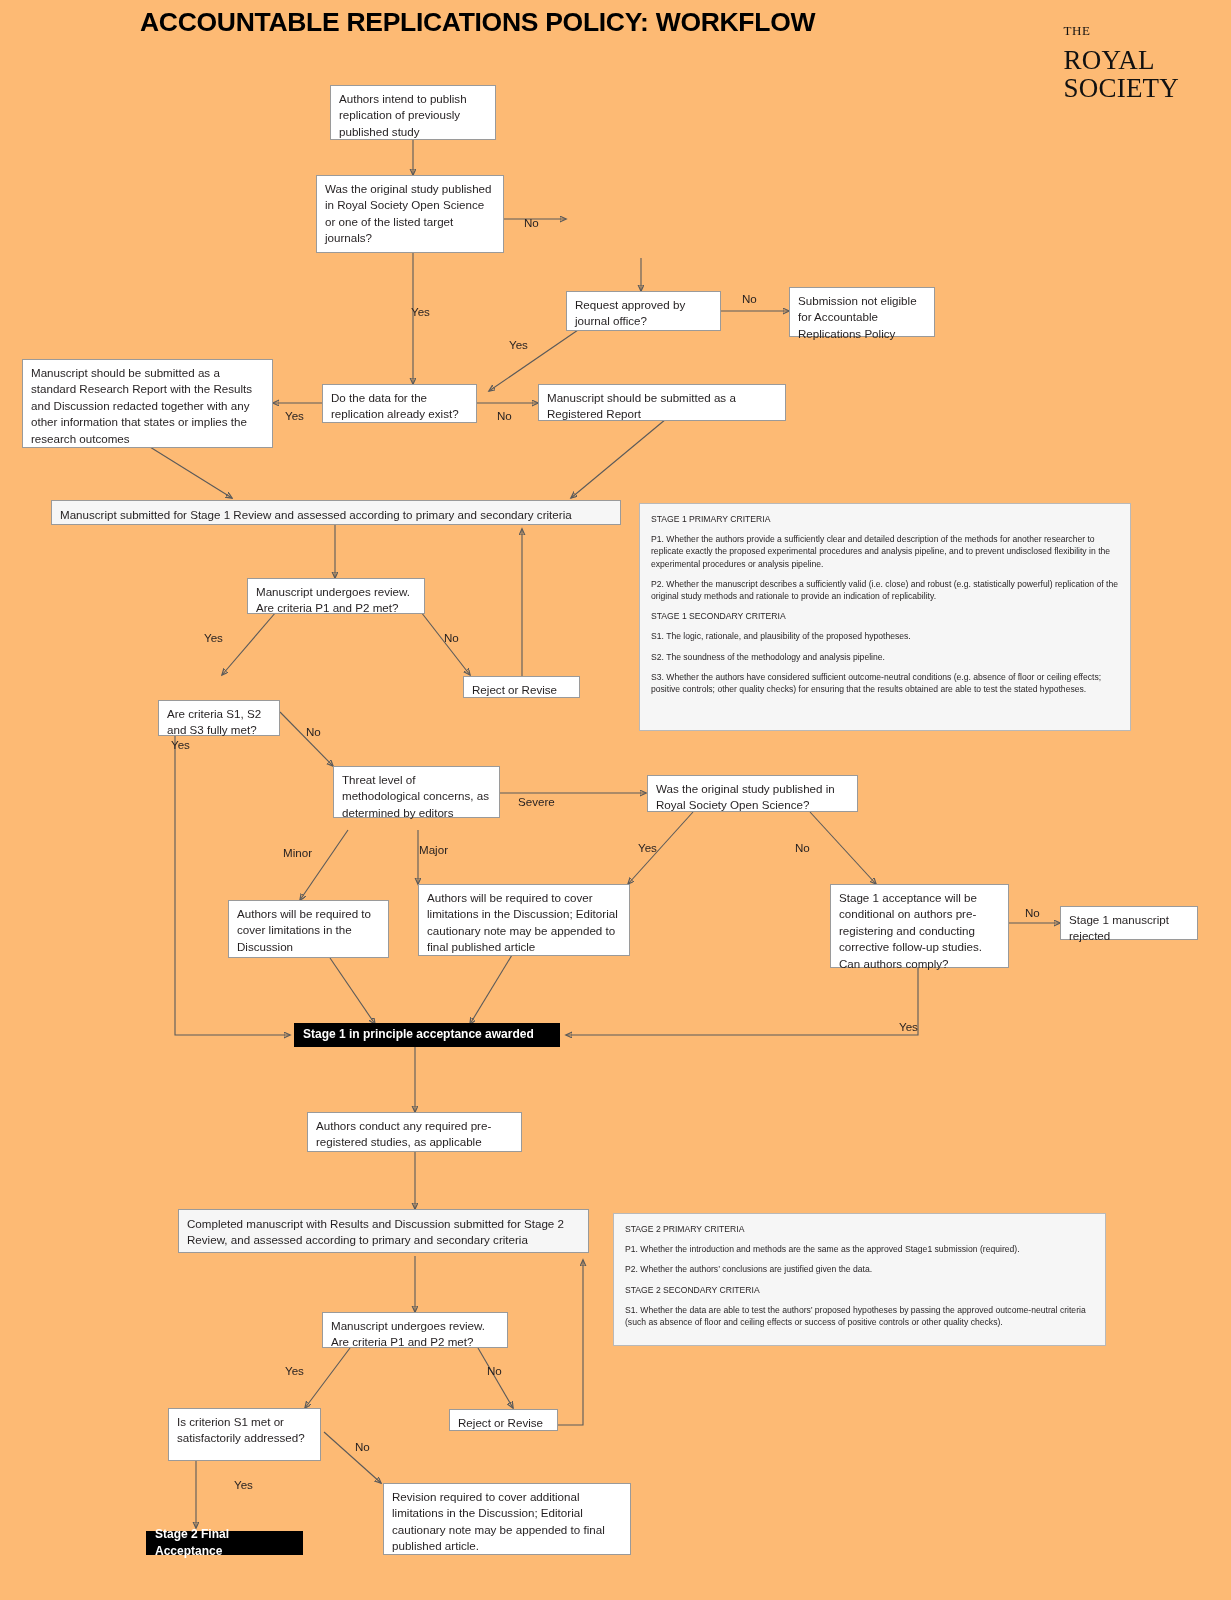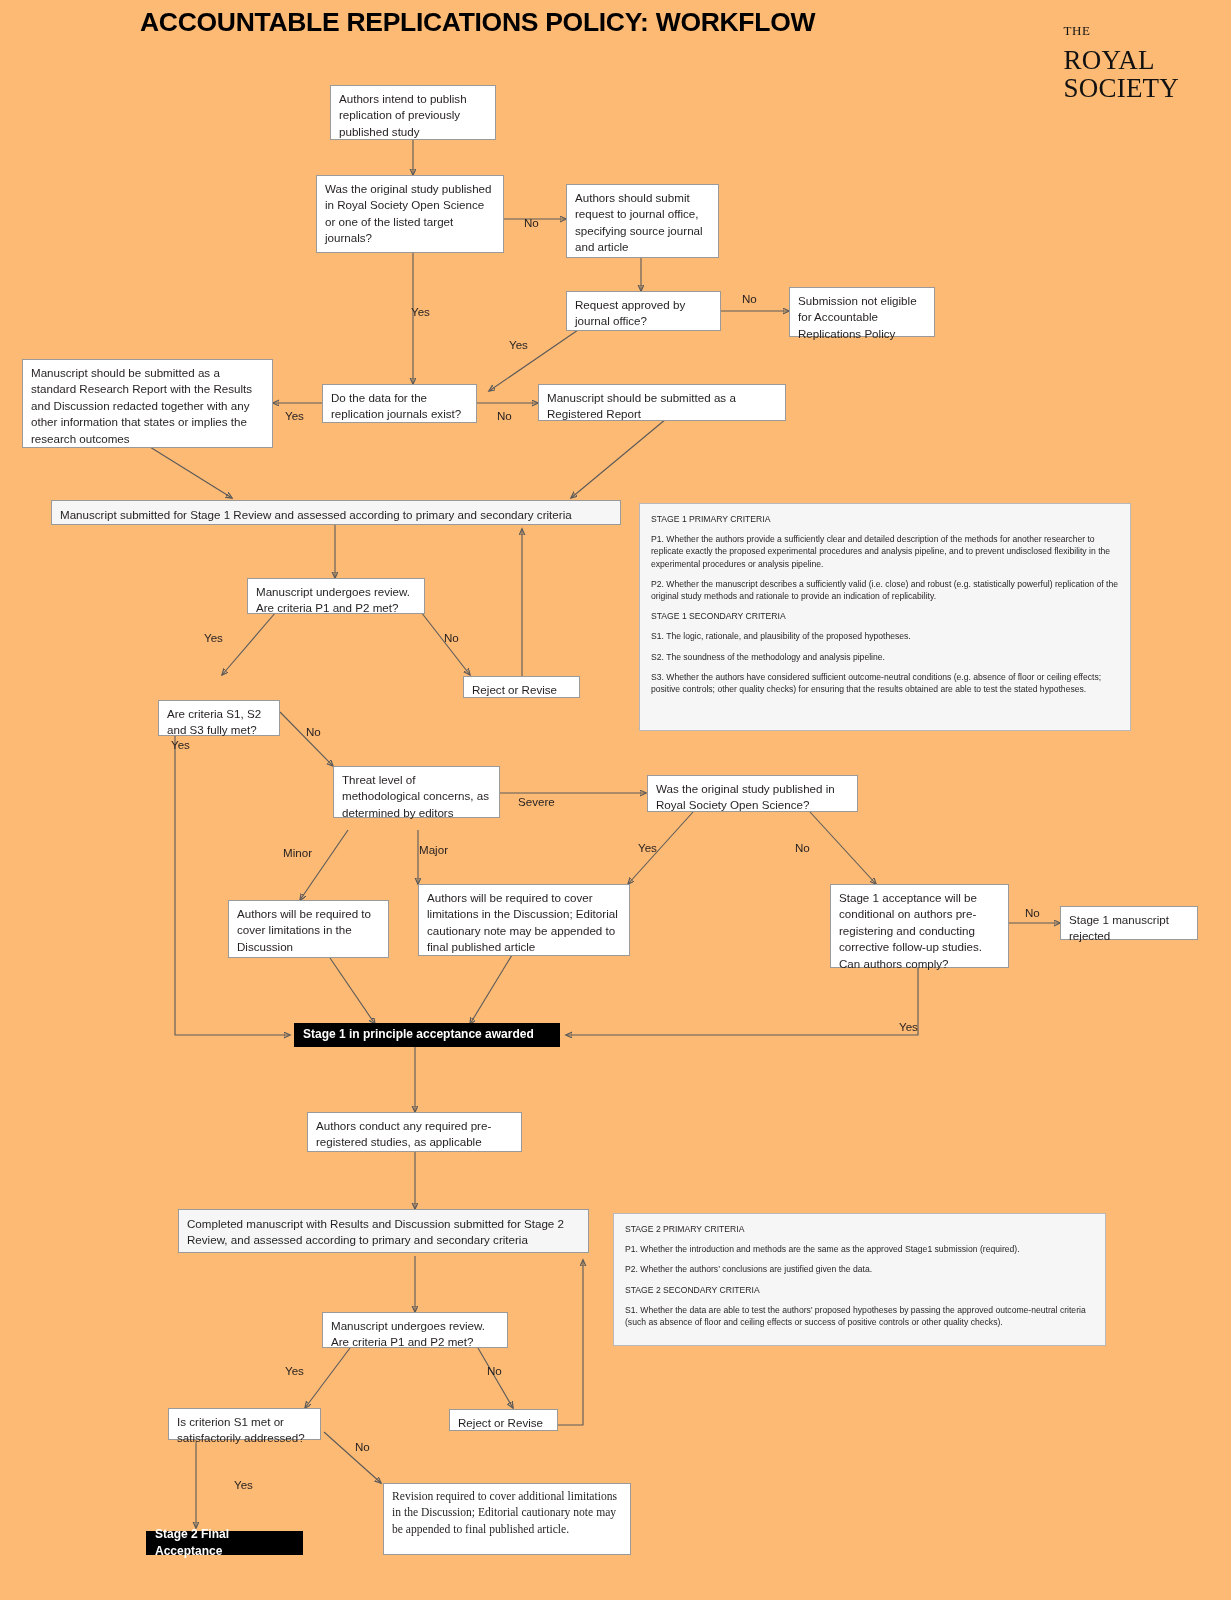--- a/index.html
+++ b/index.html
@@ -179,27 +179,26 @@
 
     <line x1="196" y1="1442" x2="196" y2="1528" marker-end="url(#ah)"></line>
 
     <line x1="324" y1="1432" x2="381" y2="1483" marker-end="url(#ah)"></line>
   </svg>
 
   <div class="node" style="left:330px; top:85px; width:166px; height:55px;">Authors intend to publish replication of previously published study</div>
 
   <div class="node" style="left:316px; top:175px; width:188px; height:78px;">Was the original study published in Royal Society Open Science or one of the listed target journals?</div>
 
-  <div class="node" style="left:566px; top:184px; width:153px; height:74px;">Authors should submit request to journal office, specifying source journal and article</div>
 
   <div class="node" style="left:566px; top:291px; width:155px; height:40px;">Request approved by journal office?</div>
 
   <div class="node" style="left:789px; top:287px; width:146px; height:50px;">Submission not eligible for Accountable Replications Policy</div>
 
-  <div class="node" style="left:322px; top:384px; width:155px; height:39px;">Do the data for the replication journals exist?</div>
+  <div class="node" style="left:322px; top:384px; width:155px; height:39px;">Do the data for the replication already exist?</div>
 
   <div class="node" style="left:538px; top:384px; width:248px; height:37px;">Manuscript should be submitted as a Registered Report</div>
 
   <div class="node" style="left:22px; top:359px; width:251px; height:89px;">Manuscript should be submitted as a standard  Research Report with the Results and Discussion redacted together with any other information that states or implies the research outcomes</div>
 
   <div class="node bar" style="left:51px; top:500px; width:570px; height:25px;">Manuscript submitted for Stage 1 Review and assessed according to primary and secondary criteria</div>
 
   <div class="node" style="left:247px; top:578px; width:178px; height:36px;">Manuscript undergoes review. Are criteria P1 and P2 met?</div>
 
   <div class="node" style="left:463px; top:676px; width:117px; height:22px;">Reject or Revise</div>
@@ -221,23 +220,23 @@
   <div class="node black" style="left:294px; top:1023px; width:266px; height:24px;">Stage 1 in principle acceptance awarded</div>
 
   <div class="node" style="left:307px; top:1112px; width:215px; height:40px;">Authors conduct any required pre-registered studies, as applicable</div>
 
   <div class="node bar" style="left:178px; top:1209px; width:411px; height:44px;">Completed manuscript with Results and Discussion submitted for Stage 2 Review, and assessed according to primary and secondary criteria</div>
 
   <div class="node" style="left:322px; top:1312px; width:186px; height:36px;">Manuscript undergoes review. Are criteria P1 and P2 met?</div>
 
   <div class="node" style="left:449px; top:1409px; width:109px; height:22px;">Reject or Revise</div>
 
-  <div class="node" style="left:168px; top:1408px; width:153px; height:32px;">Is criterion S1 met or satisfactorily addressed?</div>
-
-  <div class="node" style="left:383px; top:1483px; width:248px; height:72px;font-family:Liberation Serif, serif;">Revision required to cover additional limitations in the Discussion; Editorial cautionary note may be appended to final published article.</div>
+  <div class="node" style="left:168px; top:1408px; width:153px; height:53px;">Is criterion S1 met or satisfactorily addressed?</div>
+
+  <div class="node" style="left:383px; top:1483px; width:248px; height:72px;">Revision required to cover additional limitations in the Discussion; Editorial cautionary note may be appended to final published article.</div>
 
   <div class="node black" style="left:146px; top:1531px; width:157px; height:24px;">Stage 2 Final Acceptance</div>
 
   <div class="panel" style="left:639px; top:503px; width:492px; height:228px;">
     <p>STAGE 1 PRIMARY CRITERIA</p>
     <p>P1. Whether the authors provide a sufficiently clear and detailed description of the methods for another researcher to replicate exactly the proposed experimental procedures and analysis pipeline, and to prevent undisclosed flexibility in the experimental procedures or analysis pipeline.</p>
     <p>P2. Whether the manuscript describes a sufficiently valid (i.e. close) and robust (e.g. statistically powerful) replication of the original study methods and rationale to provide an indication of replicability.</p>
     <p>STAGE 1 SECONDARY CRITERIA</p>
     <p>S1. The logic, rationale, and plausibility of the proposed hypotheses.</p>
     <p>S2. The soundness of the methodology and analysis pipeline.</p>

